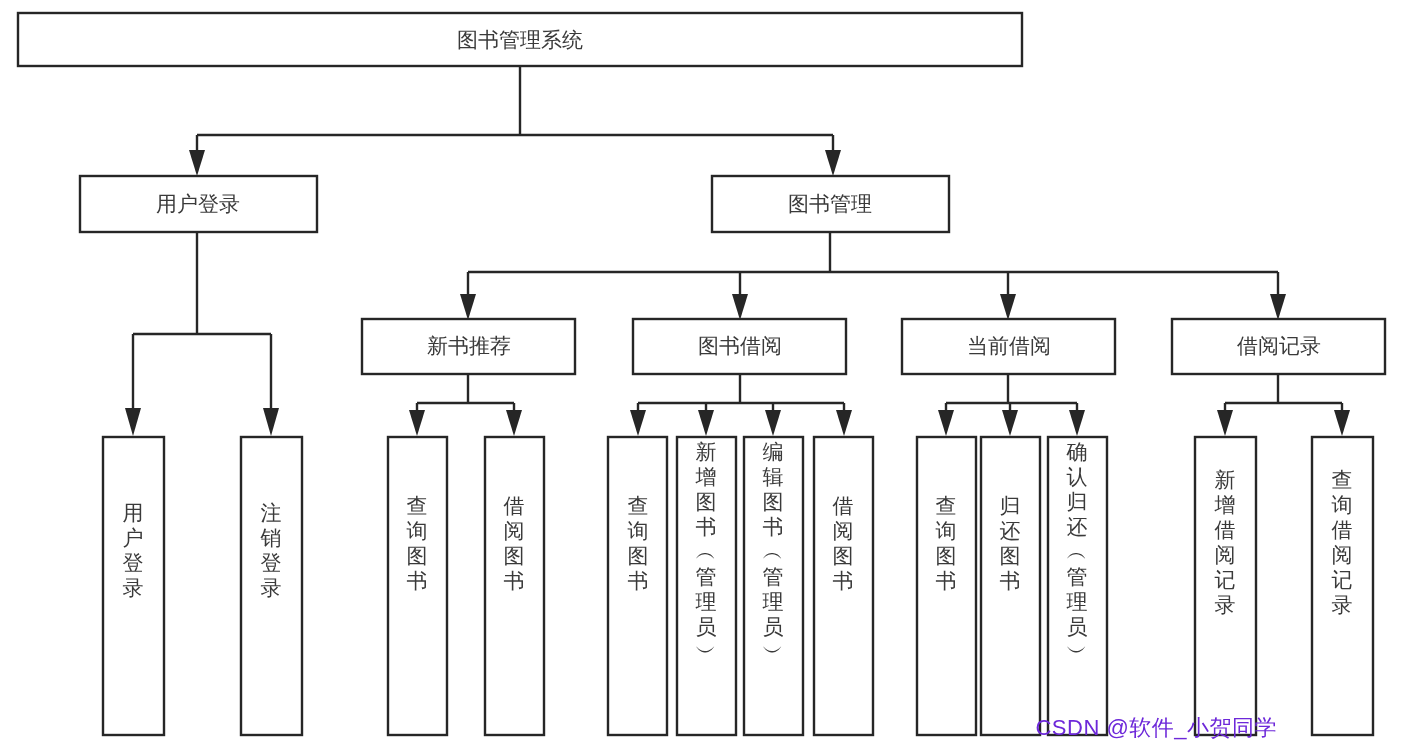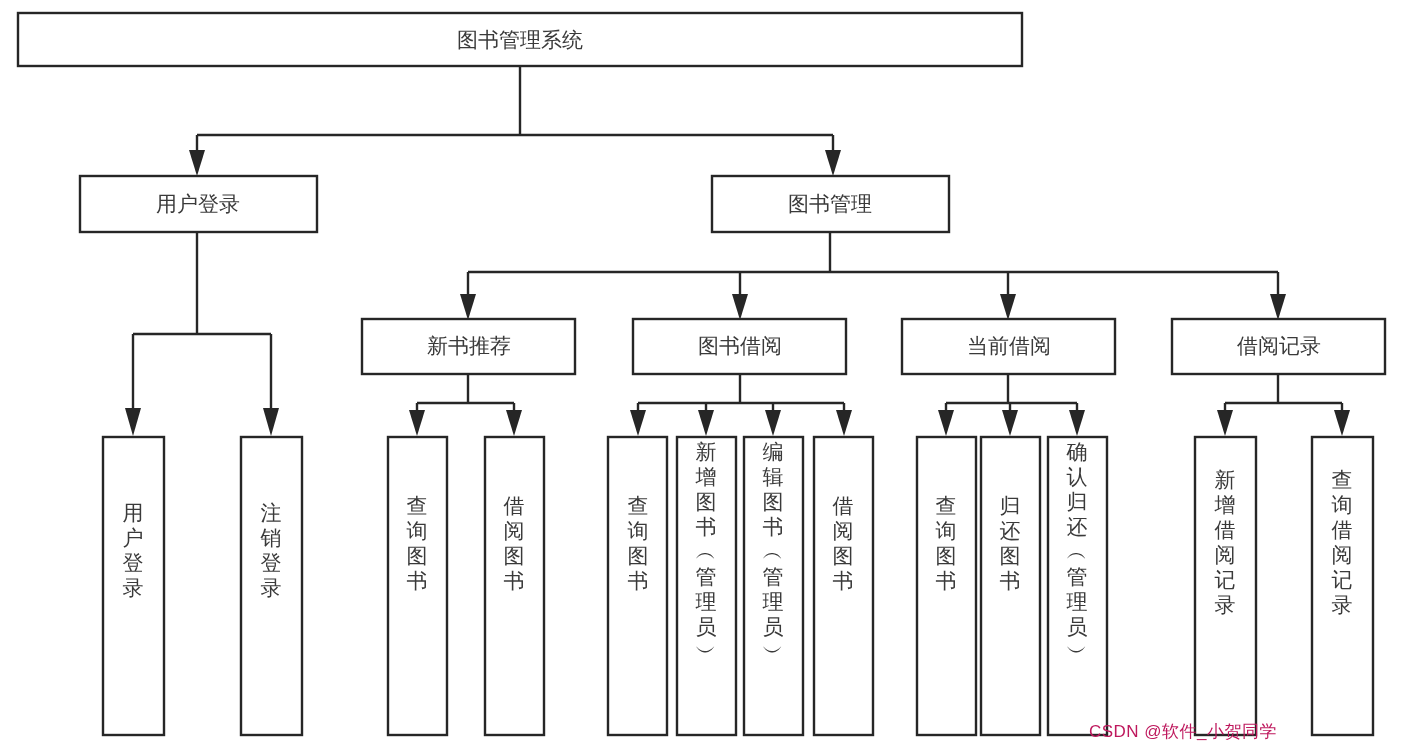--- a/index.html
+++ b/index.html
@@ -49,22 +49,22 @@
     fill: #3a3a3a;
     font-family: "Liberation Sans", sans-serif;
     font-size: 21px;
     text-anchor: middle;
   }
   .watermark {
     position: absolute;
     right: 8px;
     bottom: 4px;
     font-family: "Liberation Sans", sans-serif;
-    font-size: 17px;
-    color: #be185d;
+    font-size: 22px;
+    color: #6d28d9;
     letter-spacing: 0.5px;
     white-space: nowrap;
     user-select: none;
   }
 </style>
 </head>
 <body>
 
 <div id="diagram-root">
 

